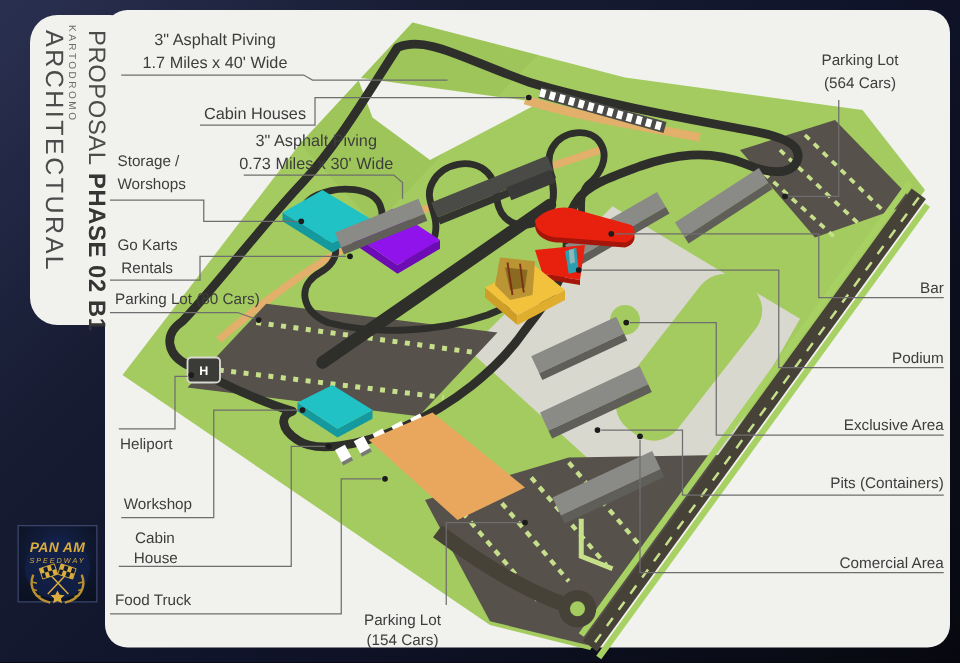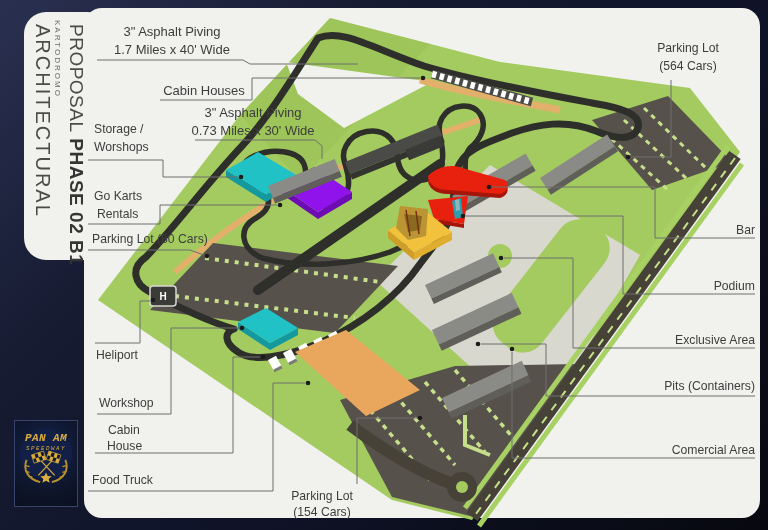--- a/index.html
+++ b/index.html
@@ -12,23 +12,23 @@
   .cl{fill:none;stroke:var(--c-line,#6e6e6e);stroke-width:1;}
   .dot{fill:#1c1c1c;}
   
   .spine-txt{position:absolute;writing-mode:vertical-lr;white-space:nowrap;
              color:#4b4b4b;user-select:none;}
   #txt-arch{left:31px;top:24px;font-size:20px;letter-spacing:2px;}
   #txt-kart{left:53px;top:20px;font-size:8px;letter-spacing:2px;color:#6a6a6a;}
   #txt-prop{left:65px;top:24px;font-size:19px;letter-spacing:0.5px;}
   #txt-prop b{font-weight:bold;color:#353535;}
   
-  #logo{position:absolute;left:14px;top:420px;width:64px;height:87px;
+  #logo{position:absolute;left:14px;top:420px;width:64px;height:62px;
         background:radial-gradient(circle at 50% 35%,#16254e 0%,#0d1428 70%,#0a101f 100%);
-        border:1px solid #39446b;box-sizing:border-box;font-family:Liberation Mono, monospace;}
+        border:1px solid #39446b;box-sizing:border-box;}
   #logo svg{display:block;}
   .logo-t1{fill:#d9ad3e;font-size:11.5px;font-weight:bold;font-style:italic;letter-spacing:0.3px;}
   .logo-t2{fill:#d9ad3e;font-size:6px;font-style:italic;letter-spacing:1.6px;}
 </style>
 </head>
 <body>
 
 <div id="stage">
 
 <svg id="scene" viewBox="0 0 768 530">

